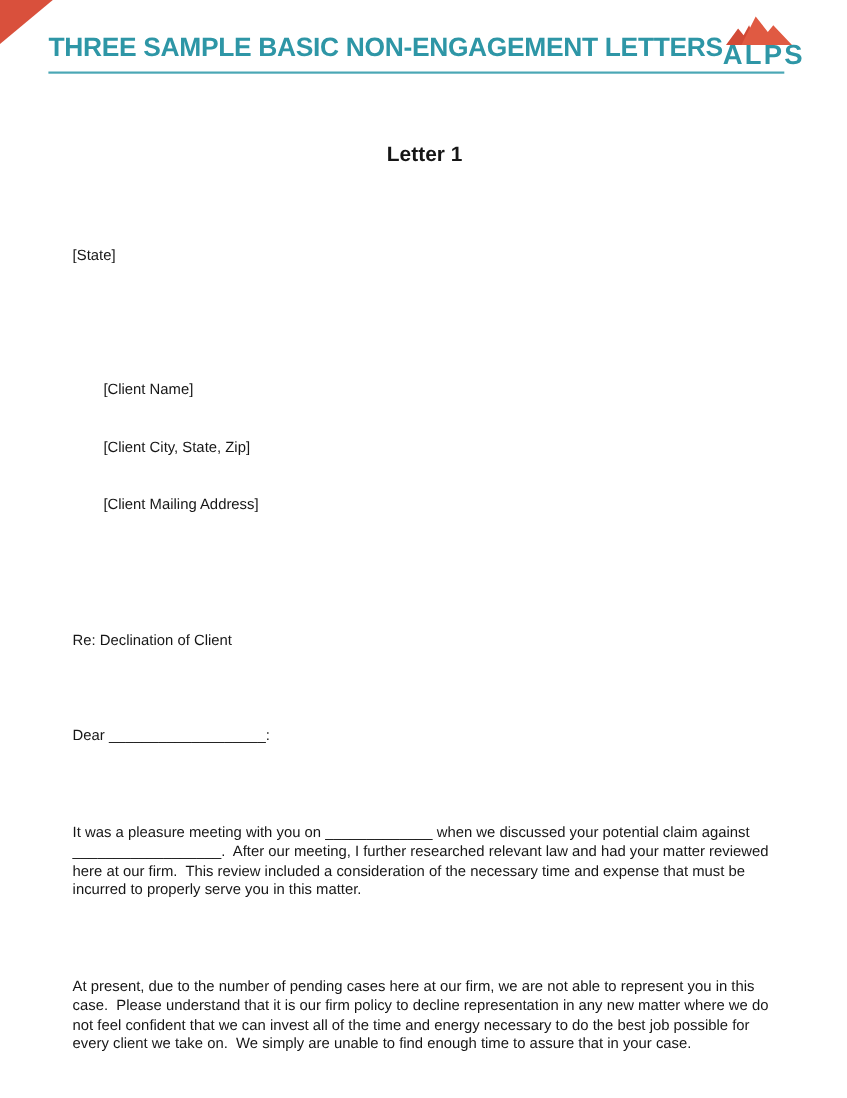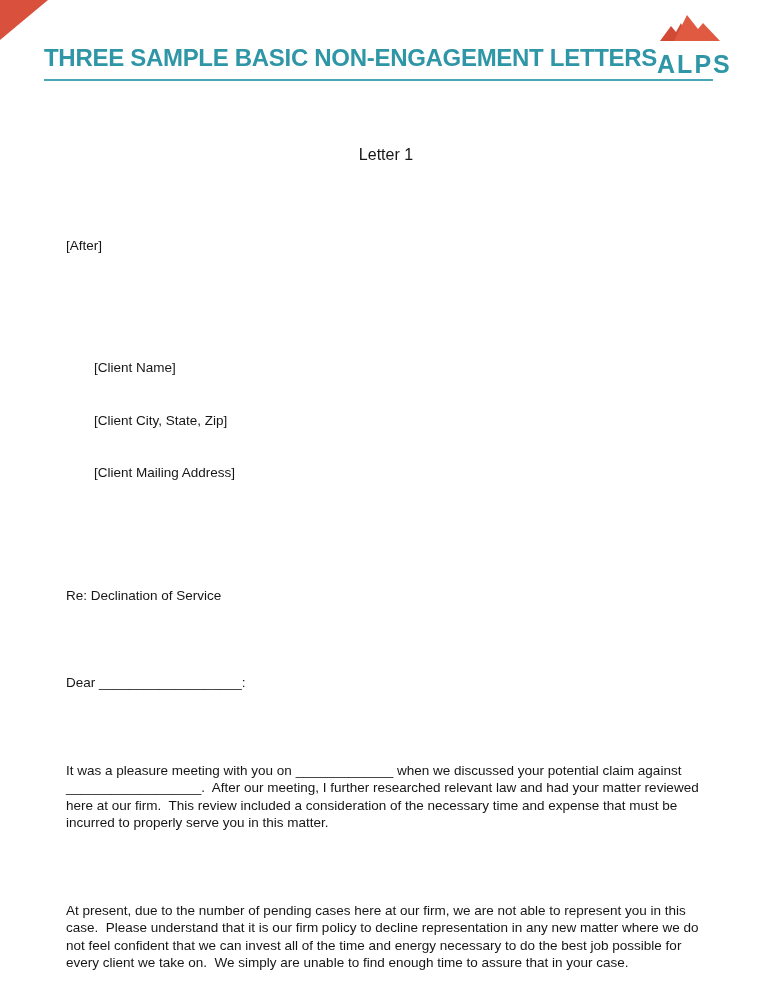--- a/index.html
+++ b/index.html
@@ -38,21 +38,20 @@
     line-height: 1.1;
     padding-bottom: 7px;
     white-space: nowrap;
   }
   .logo {
     display: flex;
     flex-direction: column;
     align-items: center;
     width: 94px;
     padding-bottom: 3px;
-    gap: 14px;
   }
   .logo svg { width: 70px; height: 30px; display: block; }
   .logo-text {
     color: #2e96a6;
     font-weight: bold;
     font-size: 25px;
     letter-spacing: 2px;
     line-height: 0.9;
     margin-top: -3px;
   }
@@ -63,22 +62,22 @@
   }
   
   .letter {
     padding: 0 64px 0 66px;
     font-size: 13.5px;
     line-height: 17.5px;
     white-space: pre-wrap;
   }
   .letter-heading {
     text-align: center;
-    font-weight: normal;
-    font-size: 16px;
+    font-weight: bold;
+    font-size: 19px;
     margin: 13px 0 3px 0;
   }
   .letter p { margin: 17.5px 0 0 0; }
   .address div { margin: 0; }
   .address { margin-top: 17.5px; margin-left: 28px; }
 </style>
 </head>
 <body>
 
 <div class="page">
@@ -97,29 +96,29 @@
       <div class="logo-text">ALPS</div>
     </div>
   </div>
 
   <hr class="header-rule">
 
   <div class="letter">
 
     <div class="letter-heading">Letter 1</div>
 
-    <p>[After]</p>
+    <p>[State]</p>
 
     <div class="address">
       <div>[Client Name]</div>
       <div>[Client City, State, Zip]</div>
       <div>[Client Mailing Address]</div>
     </div>
 
-    <p>Re: Declination of Service</p>
+    <p>Re: Declination of Client</p>
 
     <p>Dear ___________________:</p>
 
     <p>It was a pleasure meeting with you on _____________ when we discussed your potential claim against __________________.  After our meeting, I further researched relevant law and had your matter reviewed here at our firm.  This review included a consideration of the necessary time and expense that must be incurred to properly serve you in this matter.</p>
 
     <p>At present, due to the number of pending cases here at our firm, we are not able to represent you in this case.  Please understand that it is our firm policy to decline representation in any new matter where we do not feel confident that we can invest all of the time and energy necessary to do the best job possible for every client we take on.  We simply are unable to find enough time to assure that in your case.</p>
 
     
 
     

